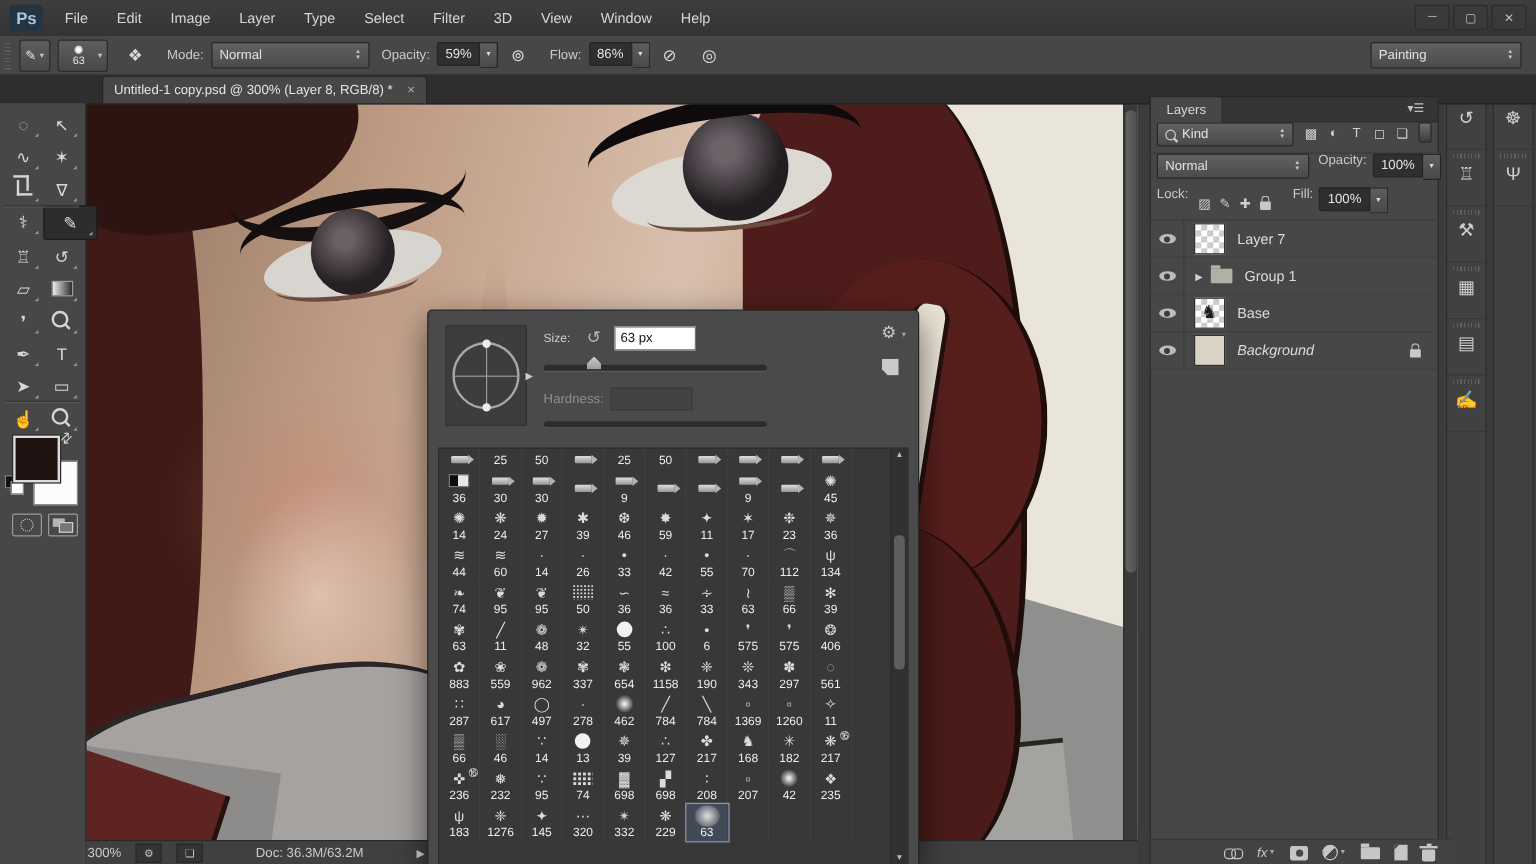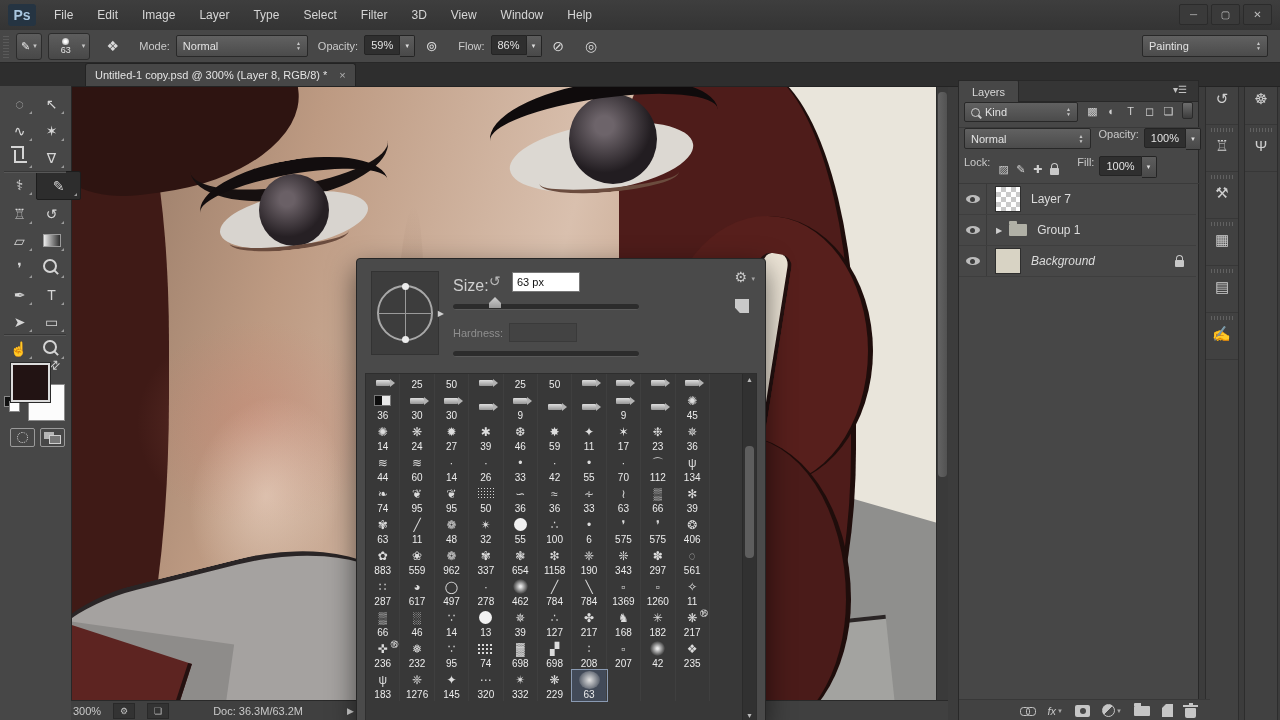--- a/index.html
+++ b/index.html
@@ -107,21 +107,21 @@
 
 #popup{position:absolute;left:356px;top:258px;width:408px;height:462px;background:#4a4a4a;border:1px solid #262626;border-radius:4px 4px 0 0;box-shadow:0 10px 28px rgba(0,0,0,.55);z-index:40}
 #popup *{position:absolute}
 #angle-box{left:14px;top:12px;width:66px;height:82px;background:#3d3d3d;border:1px solid #333;display:flex;align-items:center;justify-content:center}
 .angle{position:relative!important;width:52px;height:52px;border:2px solid #a8a8a8;border-radius:50%}
 .angle::before{content:"";position:absolute;left:50%;top:-1px;bottom:-1px;width:1px;background:#9a9a9a}
 .angle::after{content:"";position:absolute;top:50%;left:-1px;right:-1px;height:1px;background:#9a9a9a}
 .adot-t{left:23px;top:-4px;width:7px;height:7px;background:#ececec;border-radius:50%}
 .adot-b{left:23px;bottom:-4px;width:7px;height:7px;background:#ececec;border-radius:50%}
 .angle-arrow{right:-13px;top:22px;color:#cfcfcf;font-size:8px}
-#size-label{left:96px;top:18px;color:#cfcfcf;font-size:16px}
+#size-label{left:96px;top:18px;color:#cfcfcf;font-size:10px}
 #size-reset{left:132px;top:14px;color:#b9b9b9;font-size:14px}
 #size-field{left:155px;top:13px;width:58px;height:18px;background:#fff;border:1px solid #777;color:#111;font-size:11px;display:flex;align-items:center;padding:0 4px}
 .slider{height:5px;background:#2c2c2c;border-radius:3px;border-bottom:1px solid #5a5a5a}
 #size-slider{left:96px;top:45px;width:186px}
 .slider-thumb{left:36px;top:-7px;width:12px;height:11px;background:linear-gradient(#cfcfcf,#9a9a9a);clip-path:polygon(50% 0,100% 55%,100% 100%,0 100%,0 55%)}
 #hard-label{left:96px;top:68px;color:#8e8e8e;font-size:11px}
 #hard-field{left:152px;top:64px;width:66px;height:17px;background:#434343;border:1px solid #3a3a3a}
 #hard-slider{left:96px;top:92px;width:186px}
 #popup-gear{right:18px;top:10px;color:#c9c9c9;font-size:14px}
 #popup-gear-caret{right:10px;top:16px;color:#a5a5a5;font-size:7px}
@@ -1147,20 +1147,27 @@
             <span class="eye"></span>
           </div>
           <span class="tri">▶</span>
           <span class="folderic"></span>
           <span class="lname">Group 1</span>
         </div>
         <div class="lrow">
           <div class="eyebox">
             <span class="eye"></span>
           </div>
+          <div class="thumb checker thumb-fig"></div>
+          <span class="lname">Base</span>
+        </div>
+        <div class="lrow">
+          <div class="eyebox">
+            <span class="eye"></span>
+          </div>
           <div class="thumb solidth"></div>
           <span class="lname italic">Background</span>
           <span class="padlock rowlock"></span>
         </div>
       </div>
     <div id="layers-bottom">
       <span class="bic">
           <span class="i-link"></span>
         </span>
       <span class="bic">

